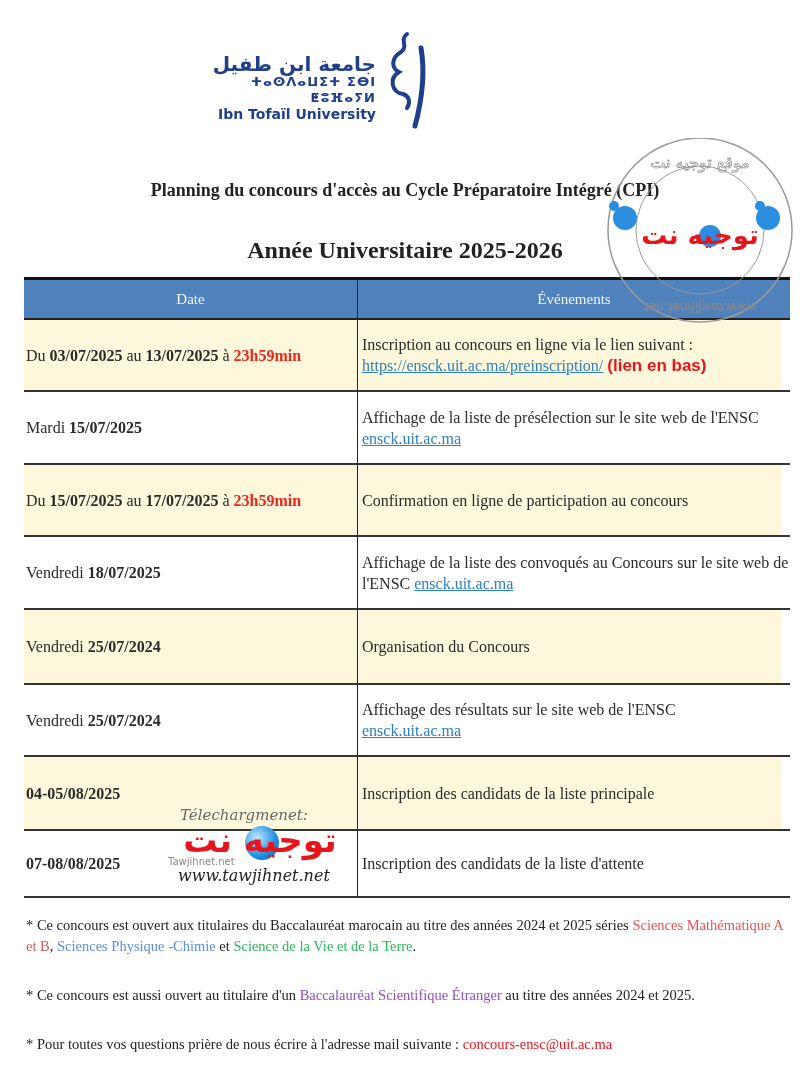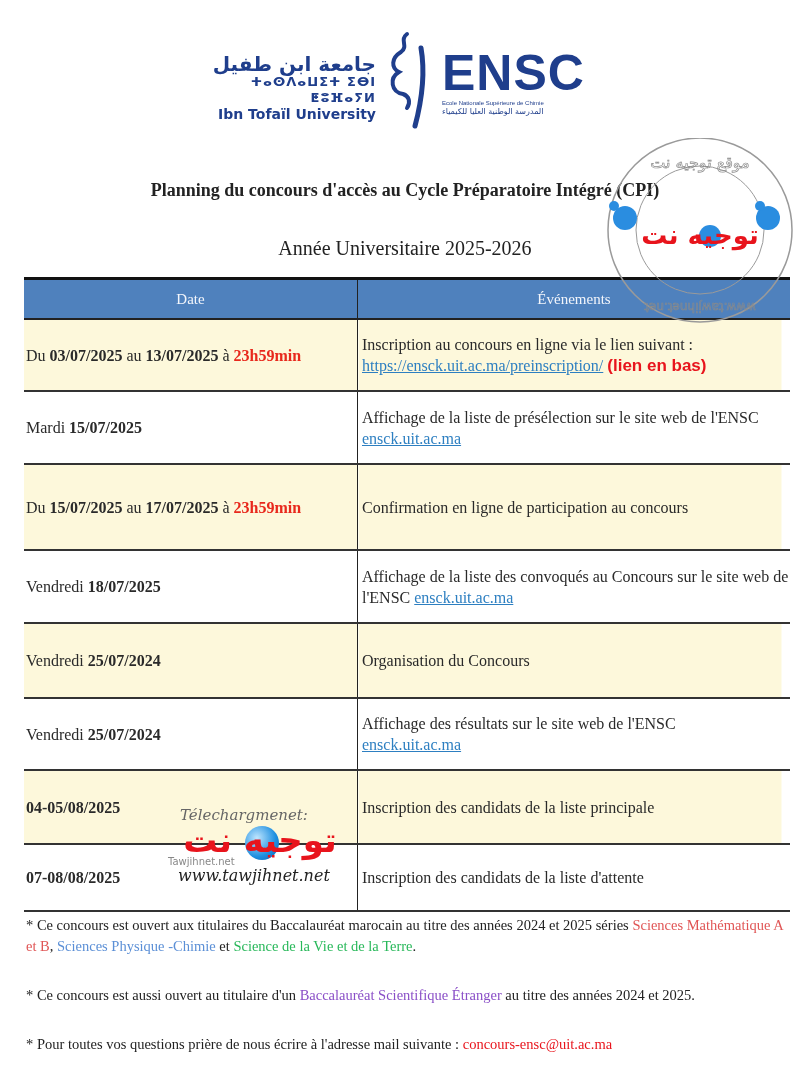--- a/index.html
+++ b/index.html
@@ -15,41 +15,41 @@
   .swirl { position: absolute; left: 385px; top: 2px; width: 45px; height: 105px; }
   .ensc { position: absolute; left: 442px; top: 26px; width: 170px; color: #1f3e8c; }
   .ensc .big { font-family: "Liberation Sans", sans-serif; font-weight: bold; font-size: 50px; line-height: 46px; letter-spacing: 1px; }
   .ensc .sub1 { font-family: "Liberation Sans", sans-serif; font-size: 6px; line-height: 8px; margin-top: 3px; }
   .ensc .sub2 { font-family: "DejaVu Sans", sans-serif; font-size: 8px; line-height: 10px; direction: rtl; text-align: left; }
 
   
   .title { position: absolute; top: 180px; left: 0; width: 810px; text-align: center;
            font-family: "Liberation Serif", serif; font-weight: bold; font-size: 18px; color: #222; }
   .subtitle { position: absolute; top: 237px; left: 0; width: 810px; text-align: center;
-           font-family: "Liberation Serif", serif; font-weight: normal; font-size: 20px; color: #222; }
+           font-family: "Liberation Serif", serif; font-weight: bold; font-size: 24px; color: #222; }
 
   
   .stamp { position: absolute; left: 600px; top: 138px; width: 200px; height: 200px; pointer-events: none; }
 
   
   .tbl { position: absolute; left: 24px; top: 277px; width: 766px; border-collapse: collapse; }
   .tbl th { background: #4f81bd; color: #f2f5fb; font-weight: normal; font-size: 15px; height: 36px;
             font-family: "Liberation Serif", serif; border-top: 3px solid #111; border-bottom: 2px solid #222; }
   .tbl th.c1 { width: 331px; border-right: 1.5px solid #222; margin-left: 27px; }
   .tbl td { font-family: "Liberation Serif", serif; font-size: 16px; vertical-align: middle;
             border-bottom: 2px solid #333; padding: 0 0 0 4px; line-height: 21px; color: #2a2a2a; }
   .tbl td.c1 { border-right: 1.5px solid #222; padding-left: 2px; }
   .tbl tr.y td { background: #fdf8db; }
   .tbl tr.y td.c2 { background: linear-gradient(to right, #fdf8db 0, #fdf8db 423px, #ffffff 423px); margin-left: 48px; }
   .tbl td b { color: #2a2a2a; }
   .red { color: #e8281c; font-weight: bold; }
   .link { color: #2d7fc1; text-decoration: underline; }
   .lienbas { color: #e8141c; font-weight: bold; font-family: "Liberation Sans", sans-serif; font-size: 17px; }
 
-  .r1 { height: 72px; } .r2 { height: 73px; } .r3 { height: 86px; } .r4 { height: 73px; }
+  .r1 { height: 72px; } .r2 { height: 73px; } .r3 { height: 72px; } .r4 { height: 73px; }
   .r5 { height: 75px; } .r6 { height: 72px; } .r7 { height: 74px; } .r8 { height: 67px; }
 
   
   .tlogo { position: absolute; left: 160px; top: 806px; width: 200px; height: 85px; }
   .tlogo .dl { position: absolute; left: 20px; top: 0; font-family: "DejaVu Serif", serif; font-style: italic; font-size: 15px; color: #666; }
   .tlogo .ar { position: absolute; left: 5px; top: 14px; font-family: "DejaVu Sans", sans-serif; font-weight: bold; font-size: 34px; color: #e8141c; direction: rtl; width: 190px; text-align: center; }
   .tlogo .ball { position: absolute; left: 85px; top: 20px; width: 34px; height: 34px; border-radius: 50%;
                  background: radial-gradient(circle at 35% 35%, #bfe6ff, #1e8fe0 60%, #0a5bb0); }
   .tlogo .small { position: absolute; left: 8px; top: 50px; font-family: "DejaVu Sans", sans-serif; font-size: 10px; color: #888; }
   .tlogo .www { position: absolute; left: 18px; top: 60px; font-family: "DejaVu Serif", serif; font-style: italic; font-size: 16px; color: #222; }
@@ -66,25 +66,20 @@
 <div class="logos">
   <div class="uni">
     <div class="ar">جامعة ابن طفيل</div>
     <div class="tif">ⵜⴰⵙⴷⴰⵡⵉⵜ ⵉⴱⵏ ⵟⵓⴼⴰⵢⵍ</div>
     <div class="en">Ibn Tofaïl University</div>
   </div>
   <svg class="swirl" viewBox="0 0 45 105">
     <path d="M22 8 C14 14, 24 20, 16 26 C6 32, 6 42, 14 46 C4 52, 6 66, 18 68 C24 70, 26 76, 22 82" fill="none" stroke="#1f3e8c" stroke-width="4" stroke-linecap="round"></path>
     <path d="M36 22 C40 45, 38 70, 30 100" fill="none" stroke="#1f3e8c" stroke-width="5" stroke-linecap="round"></path>
   </svg>
-  <div class="ensc">
-    <div class="big">ENSC</div>
-    <div class="sub1">Ecole Nationale Supérieure de Chimie</div>
-    <div class="sub2">المدرسة الوطنية العليا للكيمياء</div>
-  </div>
 </div>
 
 <div class="title">Planning du concours d'accès au Cycle Préparatoire Intégré (CPI)</div>
 <div class="subtitle">Année Universitaire  2025-2026</div>
 
 <table class="tbl">
   <thead>
     <tr>
       <th class="c1">Date</th>
       <th class="c2">Événements</th>

